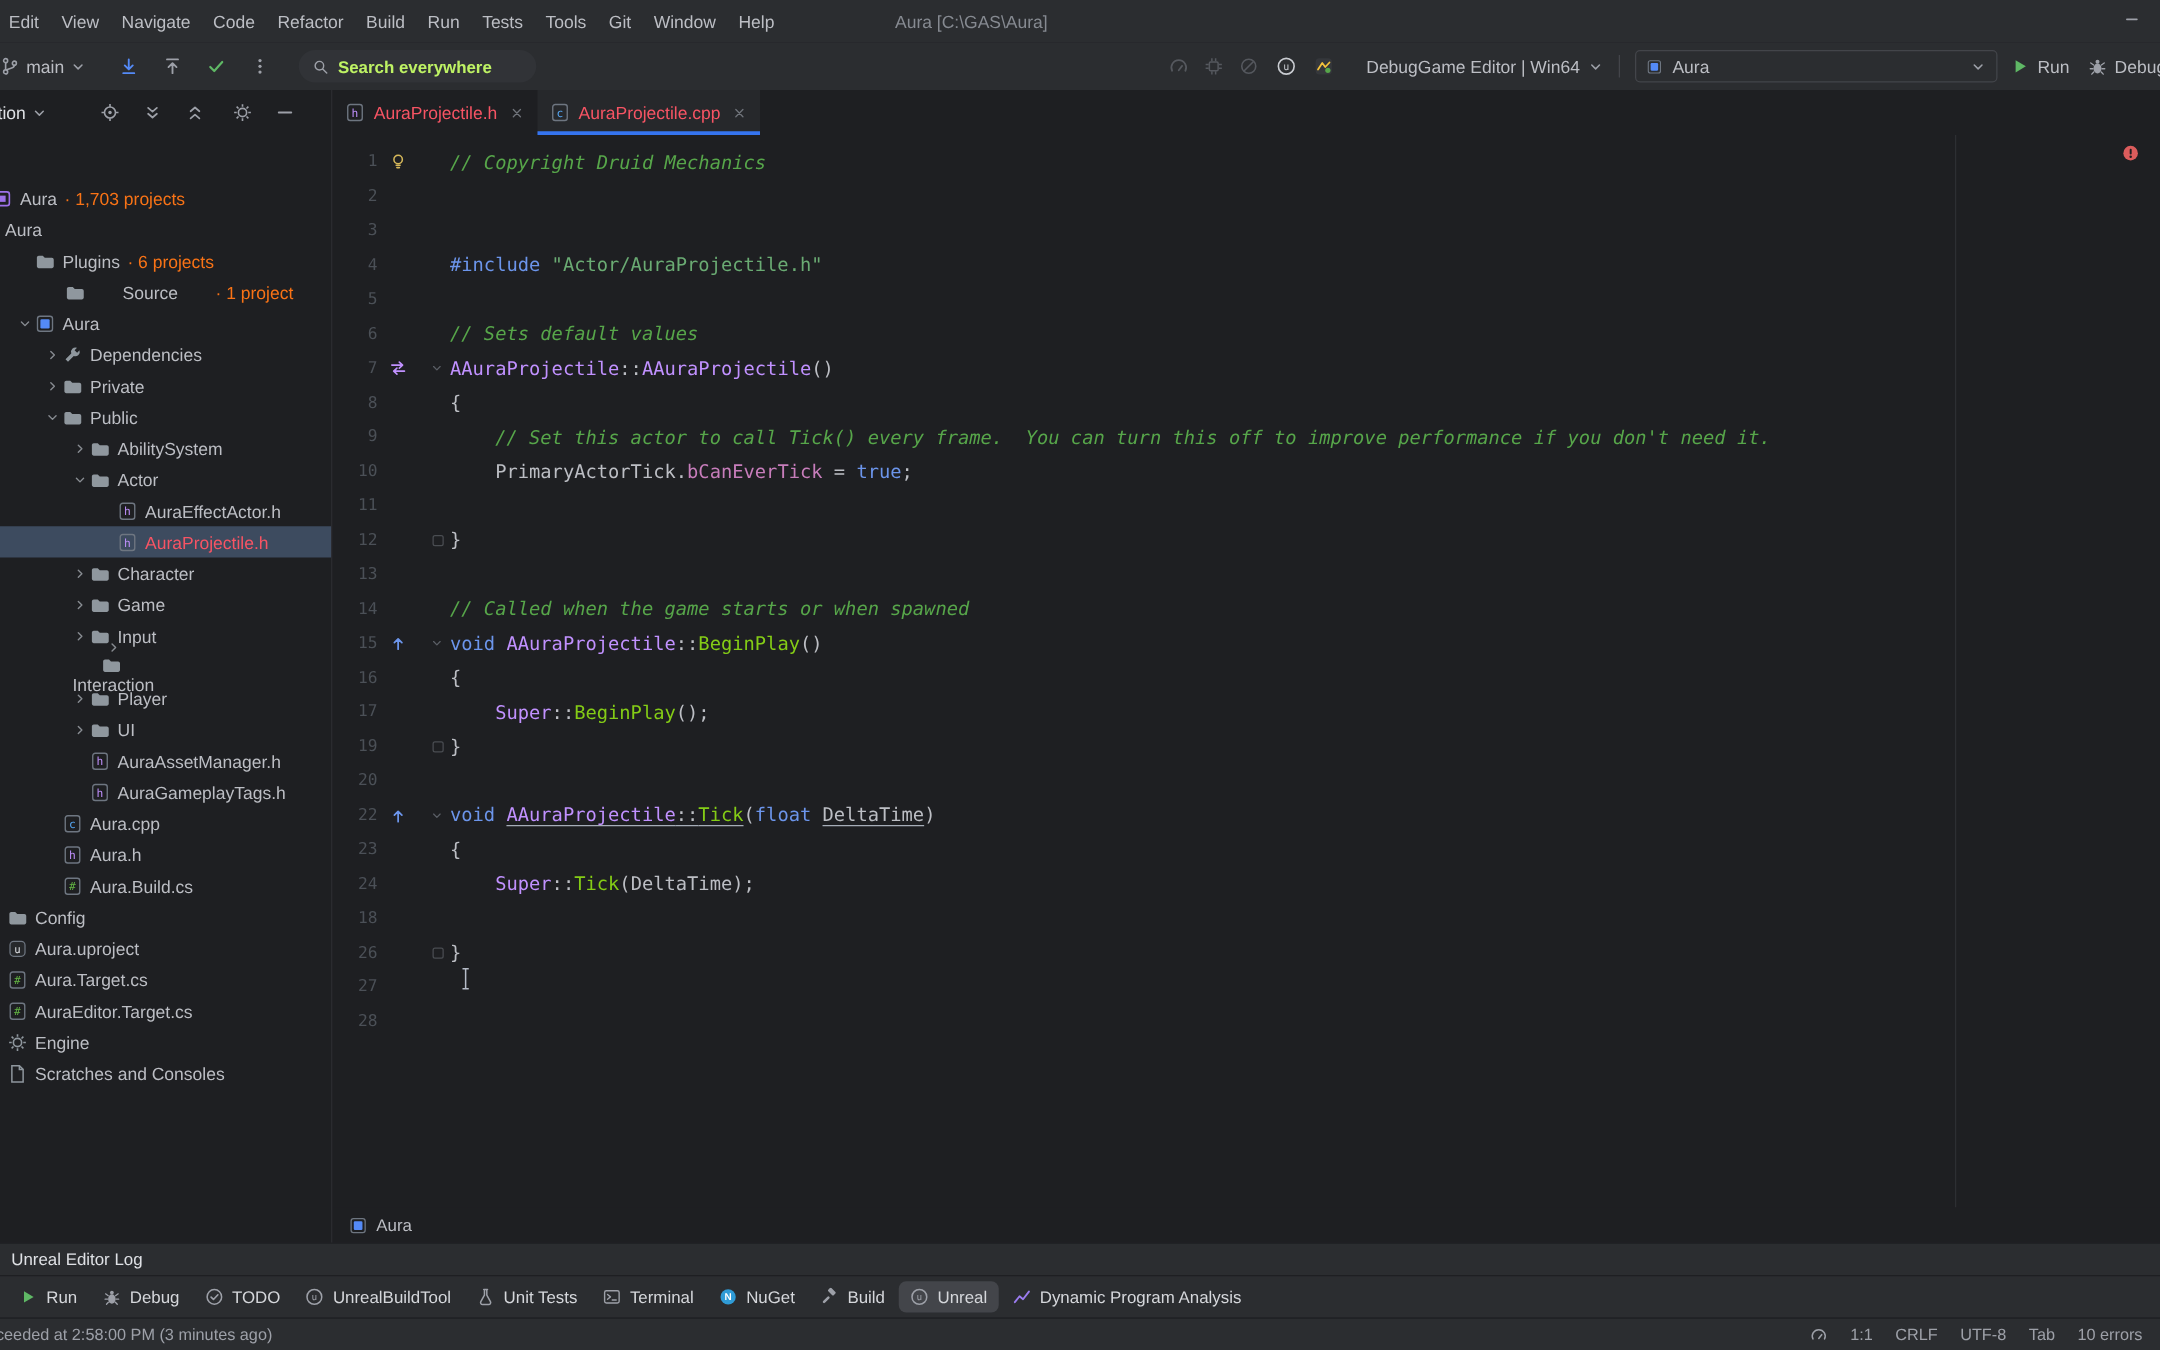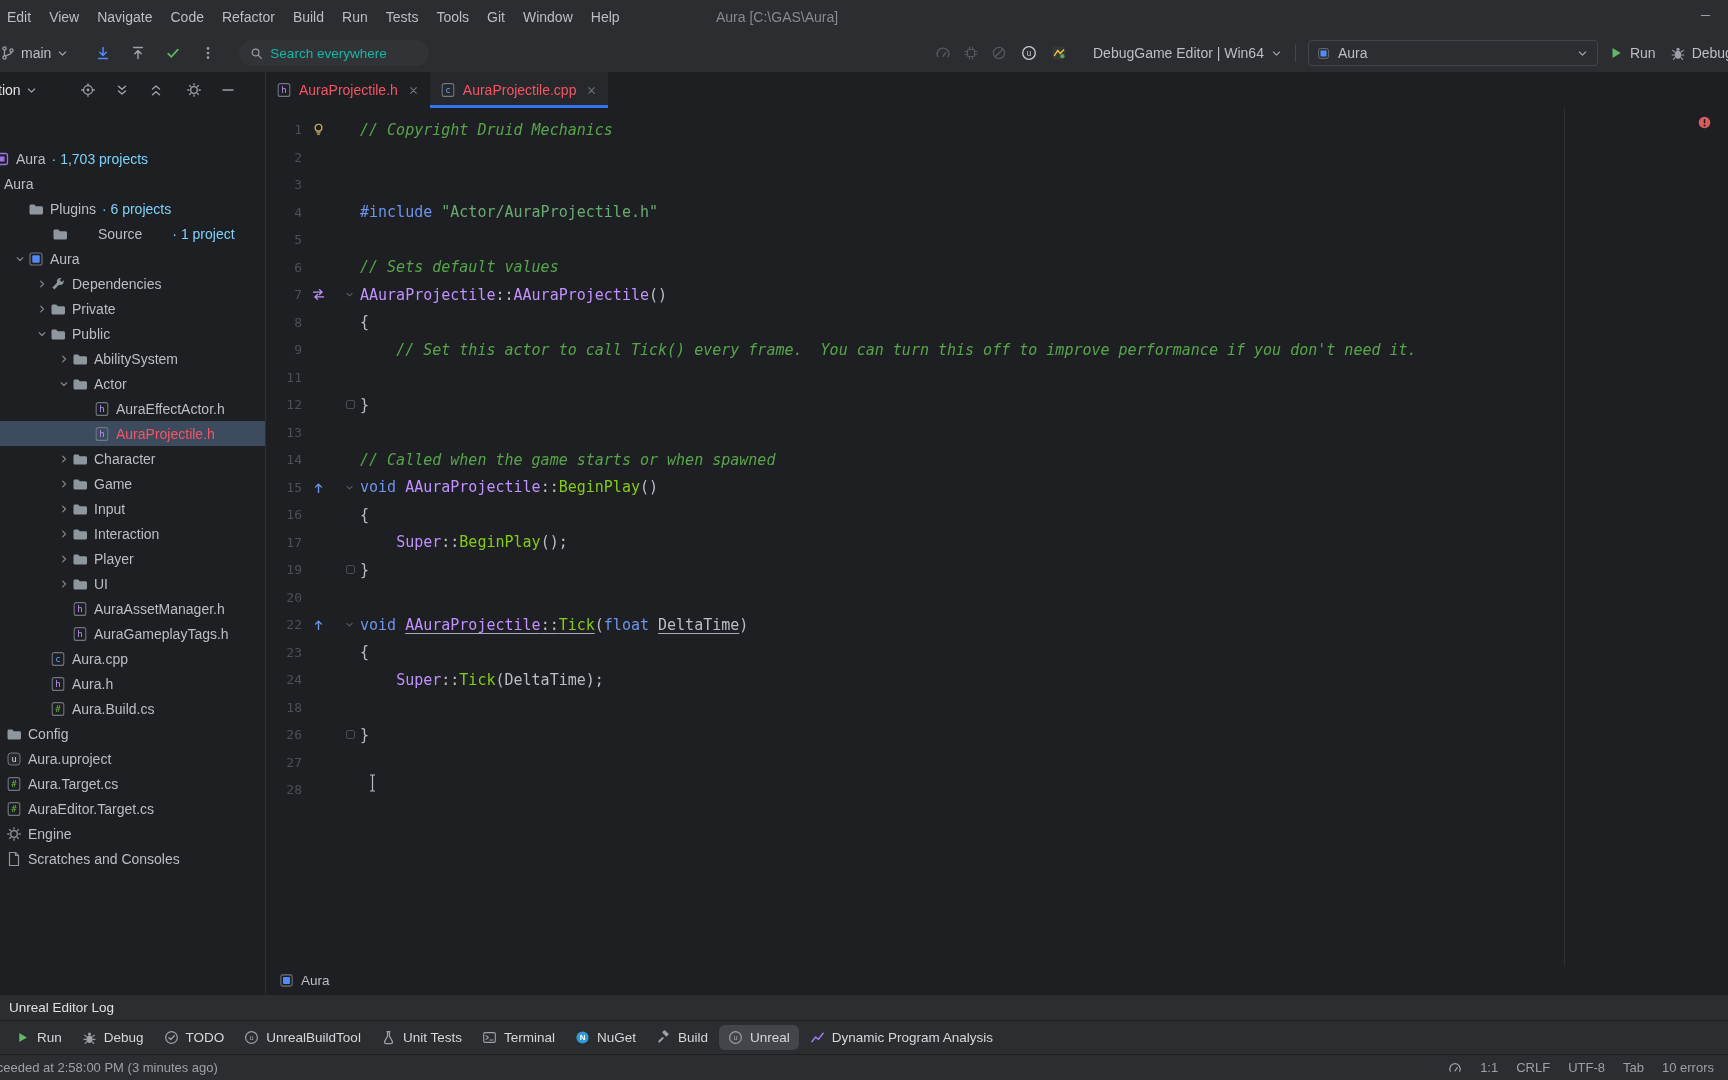--- a/index.html
+++ b/index.html
@@ -22,21 +22,21 @@
   .wtitle { position:absolute; left:716px; top:0; line-height:34px; color:#868a91; }
   .mini { position:absolute; right:16px; top:9px; }
 
   
   #toolbar { height:38px; background:#2b2d30; position:relative; display:flex; align-items:center; }
   .tb-left { display:flex; align-items:center; padding-left:4px; }
   .branchw { display:flex; align-items:center; gap:5px; margin-left:-4px; margin-right:26px; }
   .tbi { margin-right:19px; }
   .searchbox { width:190px; height:26px; margin-left:4px; background:#313337; border-radius:13px;
     display:flex; align-items:center; gap:7px; padding:0 11px; }
-  .searchbox .ph { color:#14b8a6; font-size:13.5px; }
+  .searchbox .ph { color:#bef264; font-size:13.5px;font-weight:bold; }
   .tb-right { position:absolute; left:935px; top:0; bottom:0; display:flex; align-items:center; }
   .dimset { display:flex; gap:12px; margin-right:14px; }
   .ulink { margin-right:14px; }
   .rlink { margin-right:26px; }
   .target { color:#bcbec4; margin-right:6px; white-space:nowrap; }
   .tchev2 { margin-right:12px; }
   .vsep { width:1px; height:18px; background:#43454a; margin-right:12px; }
   .combo { width:290px; height:26px; border:1px solid #43454a; border-radius:4px;
     display:flex; align-items:center; gap:8px; padding:0 8px; margin-right:10px; }
   .combo .lbl { flex:1; color:#bcbec4; }
@@ -54,21 +54,21 @@
 
   #tree { padding-top:44px; }
   .trow { height:25px; display:flex; align-items:center; white-space:nowrap; }
   .trow.sel { background:#3d4b5f; }
   .tin { display:flex; align-items:center; }
   .tslot { width:12px; flex:none; display:inline-flex; }
   .tslot .ic { width:12px; height:12px; color:#878b91; }
   .trow .fic { width:16px; height:16px; margin:0 6px 0 2px; color:#8f979e; }
   .tlabel { color:#bcbec4; }
   .tlabel.err { color:#f75464; }
-  .tmeta { color:#7dd3fc; margin-left:6px; }
+  .tmeta { color:#f97316; margin-left:6px; }
 
   
   #editorcol { flex:1; display:flex; flex-direction:column; min-width:0; }
   #tabbar { height:36px; display:flex; background:#1e1f22; }
   .tab { display:flex; align-items:center; gap:7px; padding:0 10px; position:relative; }
   .tab.active { background:#26282b; }
   .tab.active::after { content:""; position:absolute; left:0; right:0; bottom:0; height:3px; background:#3574f0; }
   .tab .tname { color:#f75464; }
   .tab .close { width:13px; height:13px; color:#6f737a; margin-left:2px; }
 
@@ -525,21 +525,21 @@
               </span>
               <span class="fic ic">
                 <svg xmlns="http://www.w3.org/2000/svg" viewBox="0 0 16 16">
                   <path d="M1.5 5c0-.8.7-1.5 1.5-1.5h3.2l1.6 1.7h5.7c.8 0 1.5.7 1.5 1.5v5.3c0 .8-.7 1.5-1.5 1.5H3c-.8 0-1.5-.7-1.5-1.5z" fill="currentColor"></path>
                 </svg>
               </span>
               <span class="tlabel">Input</span>
             </span>
           </div>
           <div class="trow">
-            <span class="tin" style="margin-left: 58px;">
+            <span class="tin" style="margin-left: 58px; flex-direction: column;">
               <span class="tslot">
                 <span class="ic ">
                   <svg xmlns="http://www.w3.org/2000/svg" viewBox="0 0 16 16">
                     <path d="M6.2 4.2 10 8l-3.8 3.8" fill="none" stroke="currentColor" stroke-width="1.5" stroke-linecap="round" stroke-linejoin="round"></path>
                   </svg>
                 </span>
               </span>
               <span class="fic ic">
                 <svg xmlns="http://www.w3.org/2000/svg" viewBox="0 0 16 16">
                   <path d="M1.5 5c0-.8.7-1.5 1.5-1.5h3.2l1.6 1.7h5.7c.8 0 1.5.7 1.5 1.5v5.3c0 .8-.7 1.5-1.5 1.5H3c-.8 0-1.5-.7-1.5-1.5z" fill="currentColor"></path>
@@ -821,20 +821,26 @@
               <span class="fold"></span>
               <pre><span class="tk-d">{</span></pre>
             </div>
             <div class="eline">
               <span class="ln">9</span>
               <span class="gico"></span>
               <span class="fold"></span>
               <pre><span class="tk-d">    </span><span class="tk-c">// Set this actor to call Tick() every frame.  You can turn this off to improve performance if you don't need it.</span></pre>
             </div>
             <div class="eline">
+              <span class="ln">10</span>
+              <span class="gico"></span>
+              <span class="fold"></span>
+              <pre><span class="tk-d">    </span><span class="tk-d">PrimaryActorTick</span><span class="tk-d">.</span><span class="tk-fl">bCanEverTick</span><span class="tk-d"> = </span><span class="tk-k">true</span><span class="tk-d">;</span></pre>
+            </div>
+            <div class="eline">
               <span class="ln">11</span>
               <span class="gico"></span>
               <span class="fold"></span>
               <pre></pre>
             </div>
             <div class="eline">
               <span class="ln">12</span>
               <span class="gico"></span>
               <span class="fold">
                 <span class="foldbox"></span>

